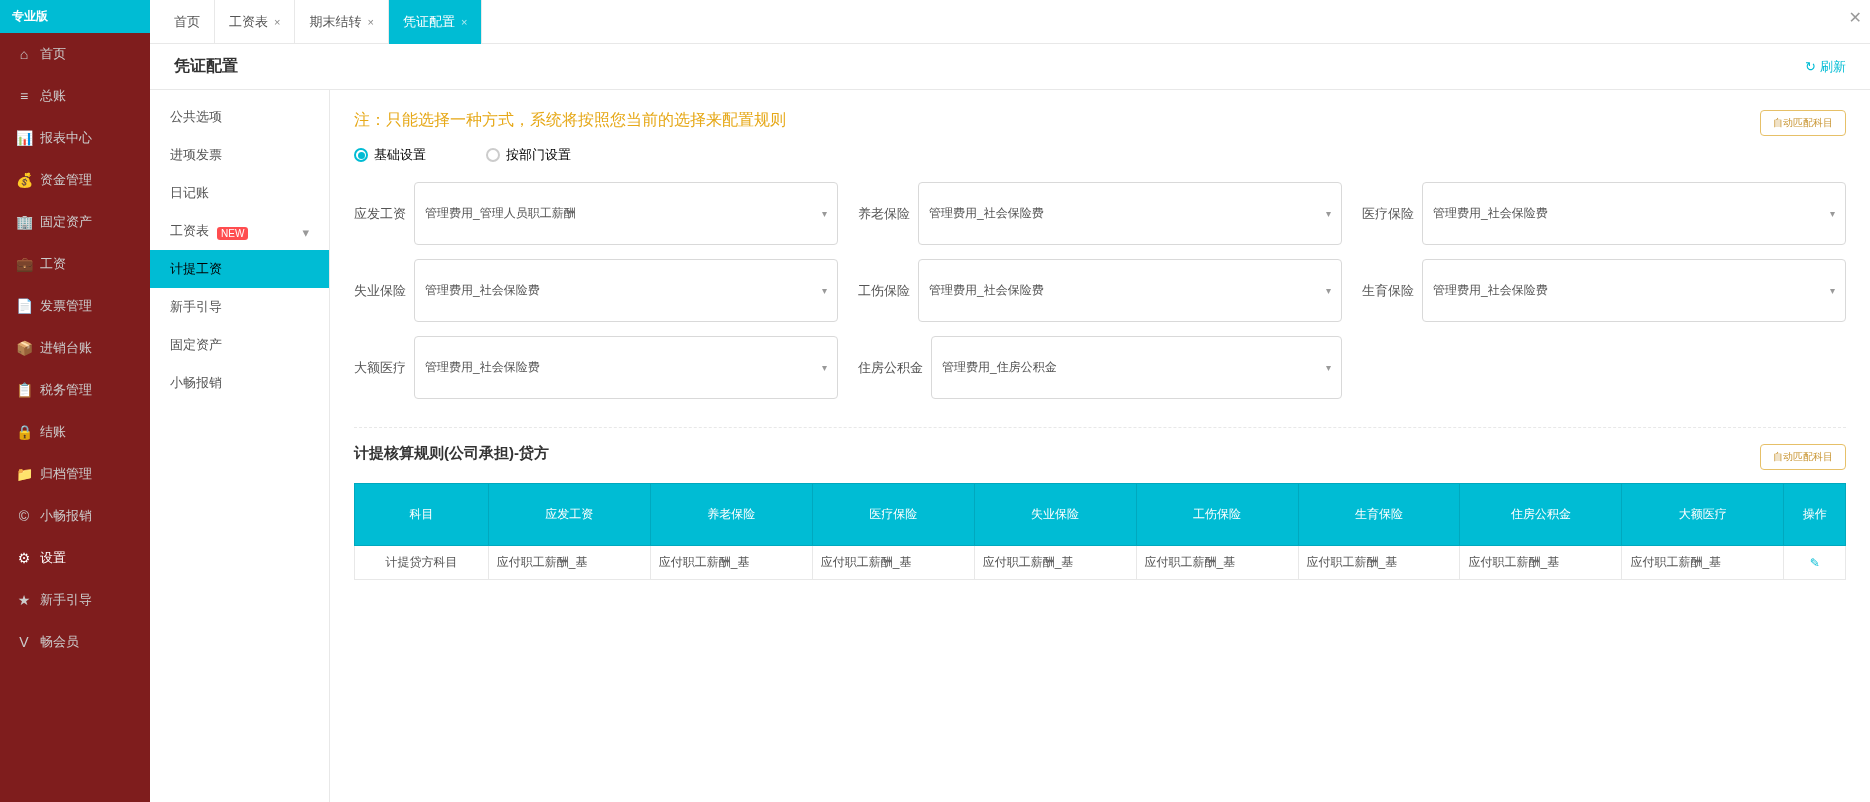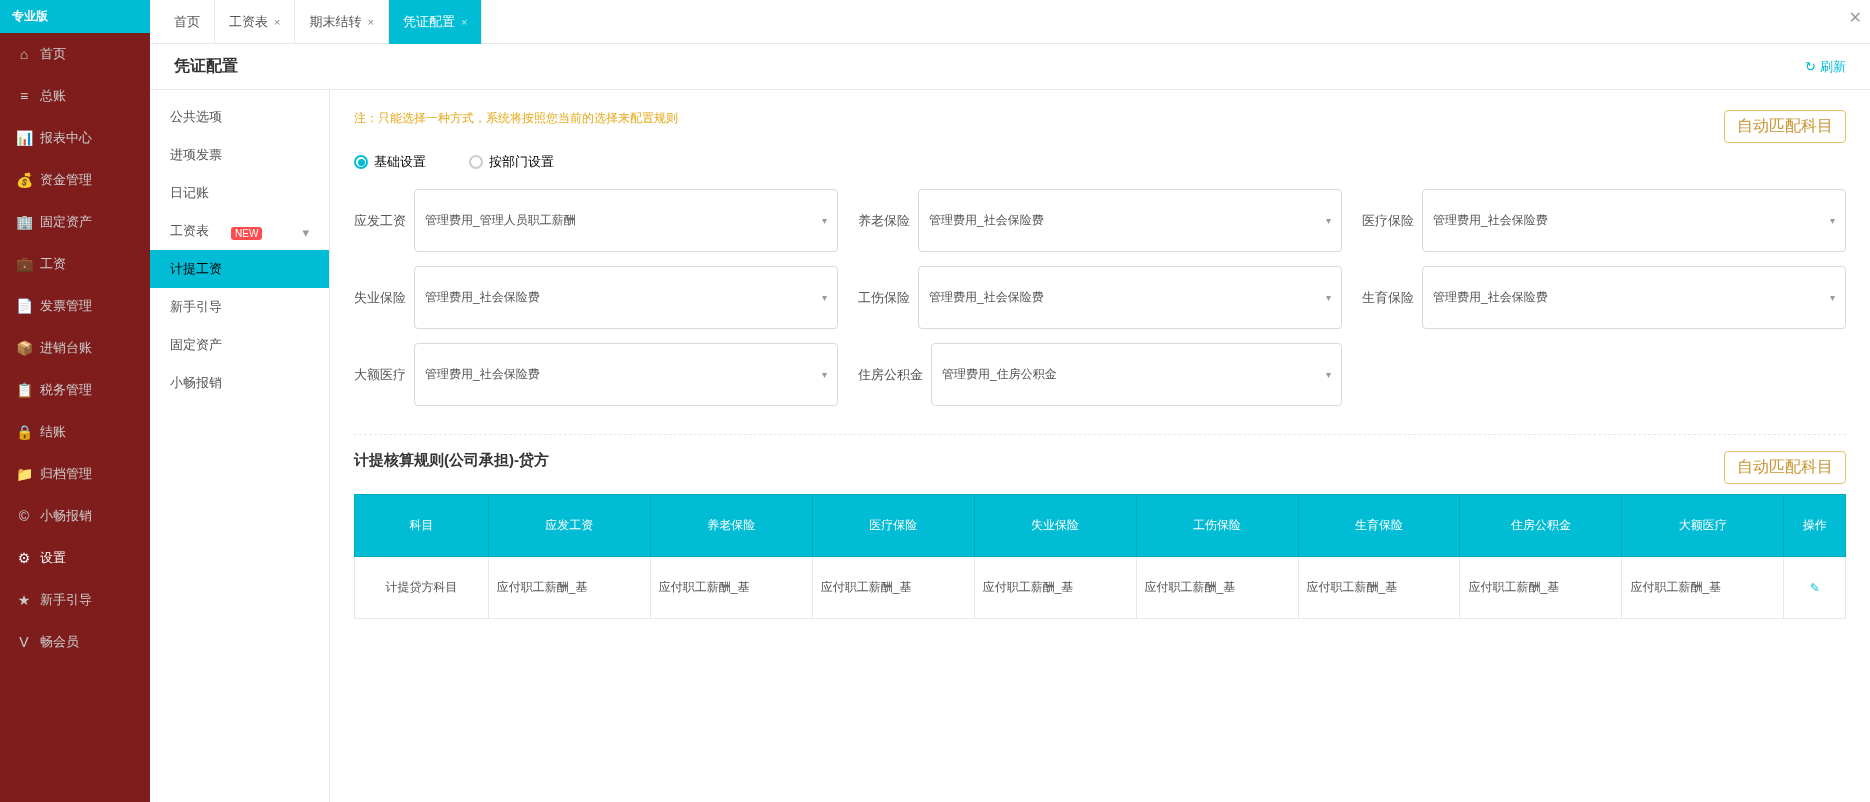--- a/index.html
+++ b/index.html
@@ -127,21 +127,21 @@
       align-items: flex-end;
       justify-content: space-between;
     }
     .left-nav-item.active { background: #00bcd4; color: #000000; }
     .left-nav-item .new-badge {
       background: #ff4d4f;
       color: #fff;
       font-size: 10px;
       padding: 1px 4px;
       border-radius: 3px;
-      margin-left: 16px;
+      margin-left: 2px;
     }
 
     
     .main-panel {
       flex: 1;
       overflow-y: auto;
       padding: 20px 24px;
       background: #fff;
     }
 
@@ -150,34 +150,34 @@
       margin-bottom: 28px;
     }
     .section-title {
       font-size: 15px;
       font-weight: bold;
       color: #333;
       margin-bottom: 10px;
     }
     .section-note {
       color: #e6a817;
-      font-size: 12px;
+      font-size: 16px;
       margin-bottom: 2px;
     }
     .section-header {
       display: flex;
       justify-content: space-between;
       align-items: flex-start;
       margin-bottom: 10px;
     }
 
     
     .radio-group {
       display: flex;
-      gap: 43px;
+      gap: 60px;
       margin-bottom: 18px;
     }
     .radio-option {
       display: flex;
       align-items: center;
       gap: 6px;
       cursor: pointer;
     }
     .radio-circle {
       width: 14px;
@@ -235,21 +235,21 @@
     .form-select .arrow { color: #999; font-size: 10px; }
 
     
     .auto-match-btn {
       border: 1px solid #e6c068;
       color: #c89430;
       background: #fff;
       padding: 5px 12px;
       border-radius: 4px;
       cursor: pointer;
-      font-size: 16px;
+      font-size: 10px;
       white-space: nowrap;
     }
 
     
     .divider {
       border: none;
       border-top: 1px dashed #e8e8e8;
       margin: 16px 0;
     }
 
@@ -266,21 +266,21 @@
     .data-table thead th {
       padding: 22px 8px;
       text-align: center;
       font-weight: normal;
       border: 1px solid #00a8be;
     }
     .data-table tbody tr {
       background: #fff;
     }
     .data-table tbody td {
-      padding: 22px 8px;
+      padding: 8px 8px;
       text-align: center;
       border: 1px solid #e8e8e8;
       color: #555;
     }
     .table-cell-select {
       display: flex;
       align-items: center;
       justify-content: space-between;
       cursor: pointer;
       font-size: 12px;

